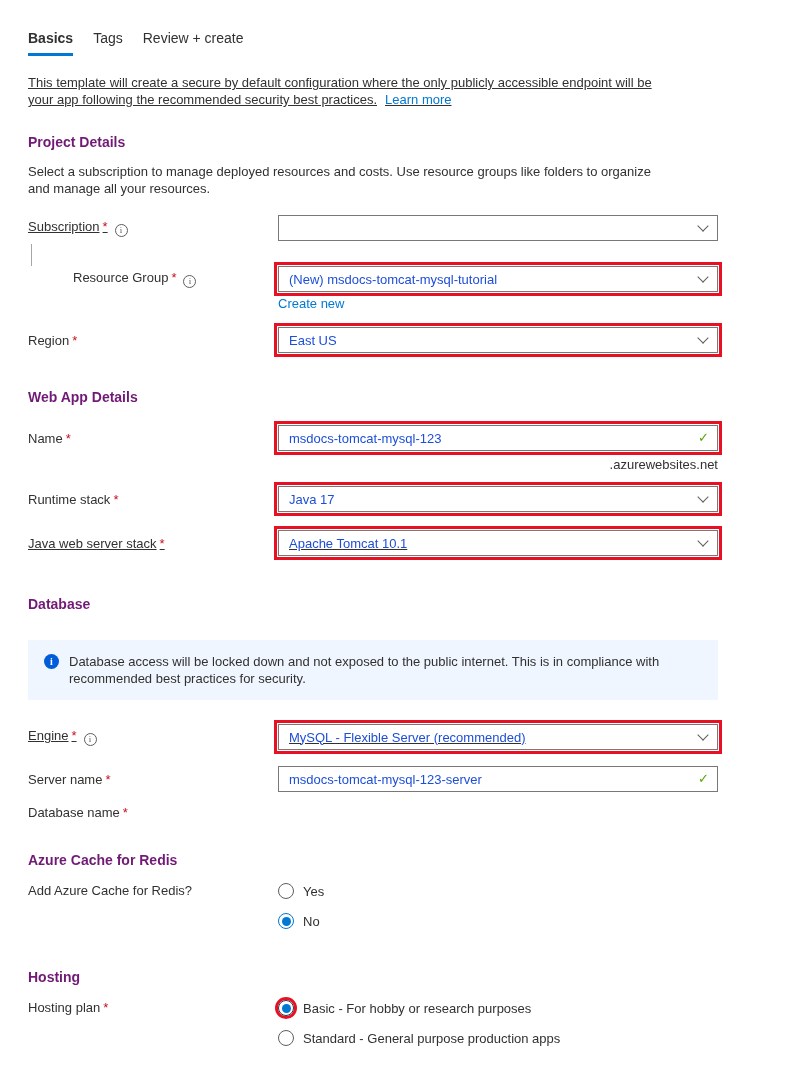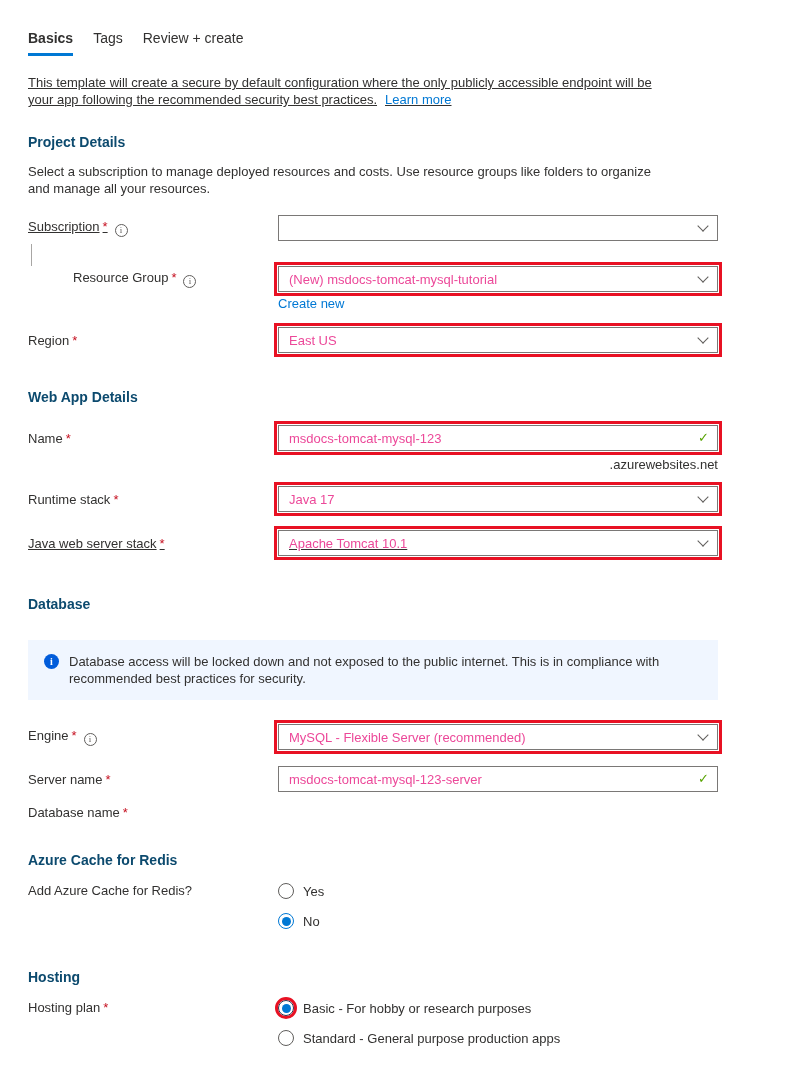--- a/index.html
+++ b/index.html
@@ -13,40 +13,40 @@
 
   
   .tabs { display: flex; gap: 20px; }
   .tab { font-size: 14px; padding-bottom: 7px; border-bottom: 3px solid transparent; cursor: pointer; color: #323130; }
   .tab.active { font-weight: 700; border-bottom-color: #0078d4; }
 
   .intro { margin-top: 18px; line-height: 17px; text-decoration: underline; }
   a.link { color: #0078d4; text-decoration: none; cursor: pointer; }
   .intro .link { margin-left: 8px; }
 
-  h2.section { font-size: 14px; font-weight: 700; color: #0c4a6e; }
+  h2.section { font-size: 14px; font-weight: 700; color: #701a75; }
   .desc { line-height: 17px; }
 
   
   .row { display: flex; align-items: center; }
   .lbl { width: 250px; flex: none; padding-right: 10px; }
   .lbl.indent { padding-left: 45px; }
   .lbl.top { align-self: flex-start; padding-top: 4px; }
   .fld { width: 440px; flex: none; position: relative; }
   .req { color: #c50f1f; margin-left: 3px; }
   .info-icon {
     display: inline-flex; align-items: center; justify-content: center;
     width: 13px; height: 13px; border: 1px solid #605e5c; border-radius: 50%;
     font-size: 9px; color: #605e5c; margin-left: 7px; vertical-align: -2px;
     font-family: "Liberation Serif", serif; cursor: default;
   }
   .control {
     height: 26px; border: 1px solid #7a7876; background: #fff;
     display: flex; align-items: center; padding: 0 10px; font-size: 13px;
-    color: #ec4899; width: 100%; cursor: pointer;
+    color: #1d4ed8; width: 100%; cursor: pointer;
   }
   .control .val { flex: 1 1 auto; white-space: nowrap; overflow: hidden; }
   .hl { outline: 3px solid #e81123; outline-offset: 1px; }
   .chev {
     width: 8px; height: 8px; flex: none; margin-left: 8px; margin-top: -4px;
     border-right: 1.5px solid #605e5c; border-bottom: 1.5px solid #605e5c;
     transform: rotate(45deg);
   }
   .check { position: absolute; right: 9px; top: 5px; color: #57a300; font-weight: 700; font-size: 13px; }
   input.control { cursor: text; padding-right: 28px; }
@@ -68,21 +68,21 @@
 
   
   .radio-group { display: flex; flex-direction: column; gap: 6px; }
   .radio-line { display: flex; align-items: center; gap: 9px; height: 24px; cursor: pointer; }
   .radio { width: 16px; height: 16px; border: 1px solid #605e5c; border-radius: 50%; background: #fff; position: relative; flex: none; }
   .radio.sel { border-color: #0078d4; }
   .radio.sel::after { content: ""; position: absolute; inset: 2.5px; border-radius: 50%; background: #0078d4; }
   .radio.ring { outline: 3px solid #e81123; outline-offset: 0px; border-color: #1b3a57; }
 
   .mt18 { margin-top: 18px; text-decoration: underline; } .mt16 { margin-top: 16px; } .mt14 { margin-top: 14px; }
-  .mt13 { margin-top: 13px; } .mt20 { margin-top: 20px; } .mt24 { margin-top: 24px; }
+  .mt13 { margin-top: 13px; } .mt20 { margin-top: 20px; } .mt24 { margin-top: 24px; text-decoration: underline; }
   .mt26 { margin-top: 26px; } .mt28 { margin-top: 28px; } .mt32 { margin-top: 32px; }
   .mt36 { margin-top: 36px; } .mt40 { margin-top: 40px; } .mt11 { margin-top: 11px; }
 </style>
 </head>
 <body>
 
 <div class="page">
 
   <div class="tabs">
     <div class="tab active">Basics</div>

